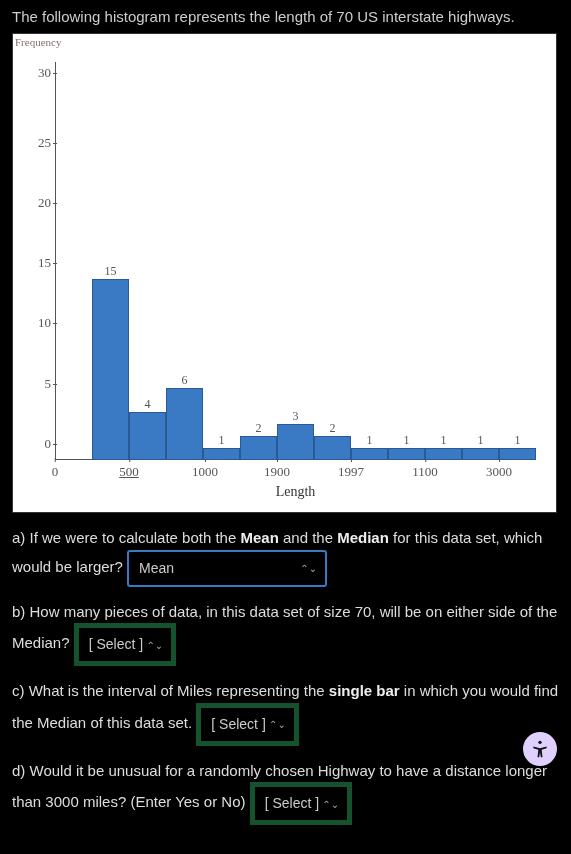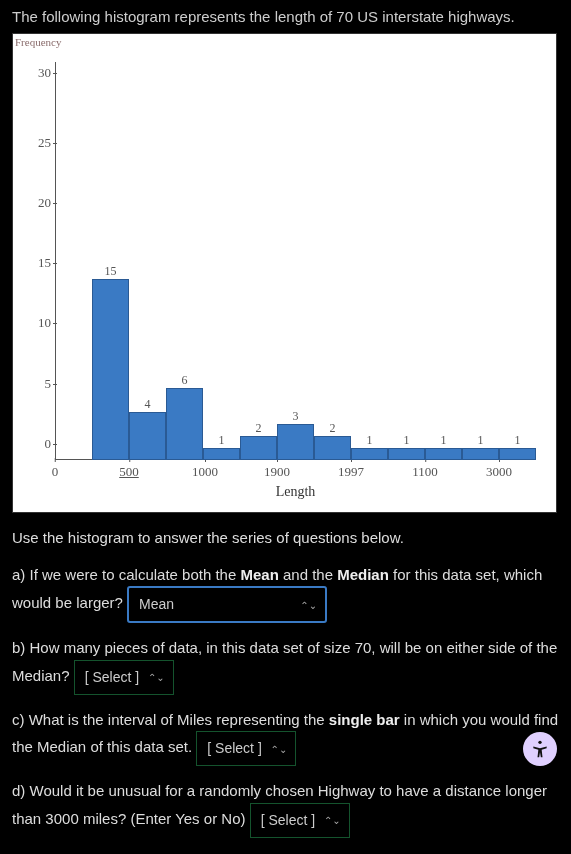--- a/index.html
+++ b/index.html
@@ -45,21 +45,21 @@
   .bar-label {
     position: absolute; top: -16px; left: 50%; transform: translateX(-50%);
     font-size: 12px; color: #555; font-family: Georgia, serif;
   }
   .below { margin-top: 14px; font-size: 15px; line-height: 1.5; }
   .q { margin: 14px 0; }
   .sel {
     display: inline-block;
     background: #000;
     color: #ccc;
-    border: 1px solid #14532d;
+    border: 5px solid #14532d;
     padding: 6px 28px 6px 10px;
     font-size: 14px;
     position: relative;
     min-width: 100px;
     vertical-align: middle;
   }
   .sel.highlight { border: 2px solid #3a7ac4; border-radius: 3px; min-width: 200px; }
   .sel .caret {
     position: absolute; right: 8px; top: 50%; transform: translateY(-50%);
     font-size: 10px; color: #aaa;
@@ -133,21 +133,20 @@
       <div class="bar" style="left: 407px; width: 37px; height: 12.0606px;">
         <div class="bar-label">1</div>
       </div>
       <div class="bar" style="left: 444px; width: 37px; height: 12.0606px;">
         <div class="bar-label">1</div>
       </div>
     </div>
 </div>
 
 <div class="below">
-  <div class="q">Use the histogram to answer the series of questions below.</div>
 
   <div class="q">
     <span>a) If we were to calculate both the </span><strong>Mean</strong><span> and the </span><strong>Median</strong><span> for this data set, which would be larger?</span>
     <span class="sel highlight">
       <span>Mean</span>
       <span class="caret">⌃⌄</span>
     </span>
   </div>
 
   <div class="q">

